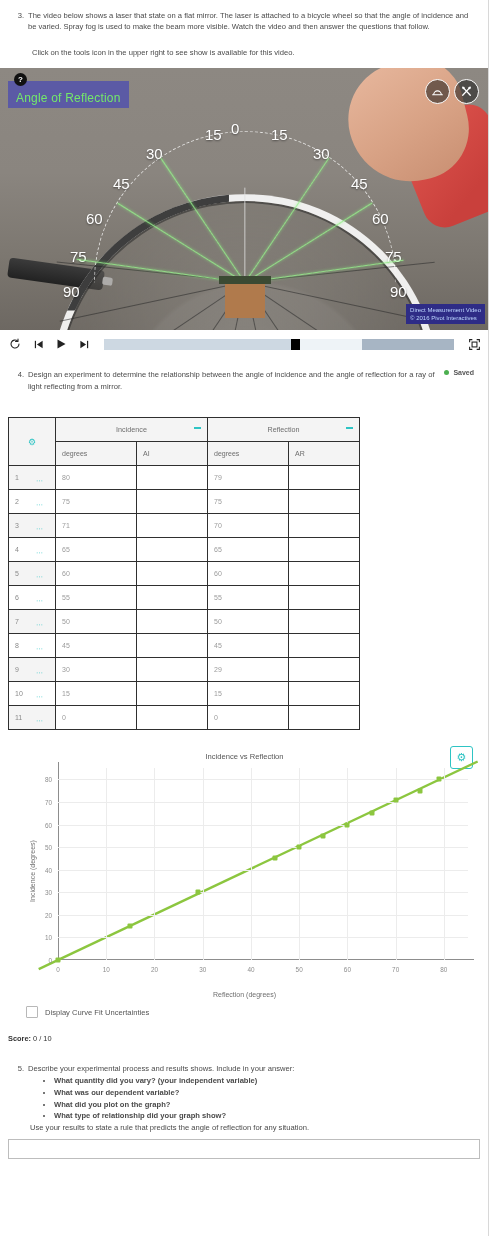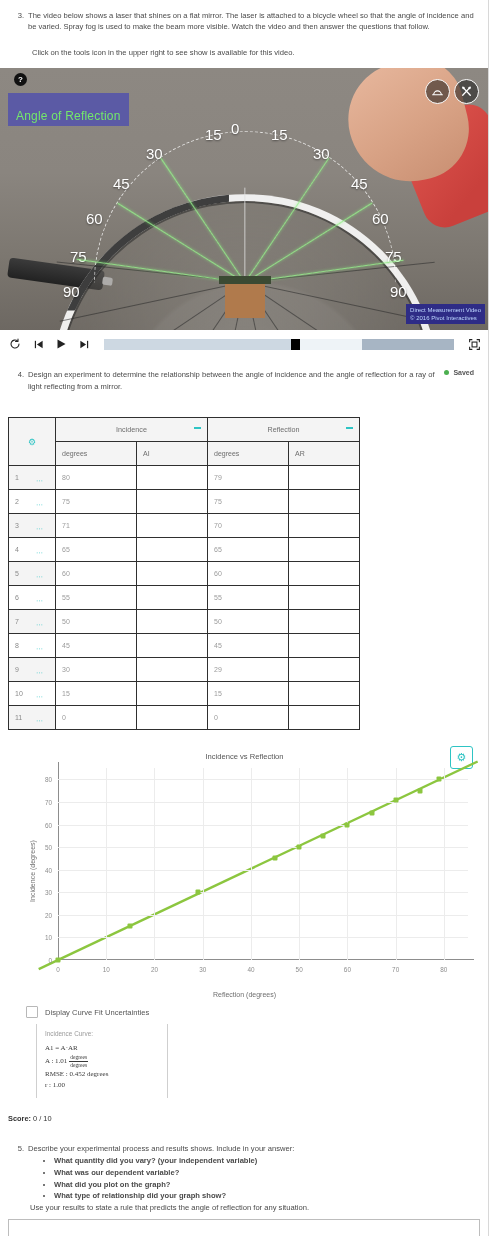--- a/index.html
+++ b/index.html
@@ -71,21 +71,21 @@
   }
   .sleeve{
     position:absolute;right:-16px;top:44px;width:96px;height:108px;border-radius:22px;
     background:linear-gradient(150deg,#e0564f 0%, #c9403c 70%);transform:rotate(-22deg);
   }
   .laserbody{position:absolute;left:8px;top:196px;width:96px;height:20px;border-radius:4px;background:linear-gradient(180deg,#3b3b3b,#222);transform:rotate(8deg);}
   .laserbody:after{content:"";position:absolute;right:-9px;top:6px;width:10px;height:8px;background:#c9c9c9;border-radius:2px;}
 
   .title-badge{
     position:absolute;left:8px;top:13px;background:#5b5aa5;color:#74e86a;
-    font-size:12px;padding:16px 8px 3px 8px;letter-spacing:.2px;white-space:nowrap;margin-top:12px;
+    font-size:12px;padding:10px 8px 3px 8px;letter-spacing:.2px;white-space:nowrap;
   }
   .info-dot{
     position:absolute;left:14px;top:5px;width:13px;height:13px;border-radius:50%;background:#111;
     color:#fff;font-size:8px;line-height:13px;text-align:center;font-weight:bold;z-index:3;
   }
   .vtool{
     position:absolute;top:11px;width:23px;height:23px;border-radius:50%;
     border:1.6px solid #fff;background:rgba(25,25,25,.55);
     display:flex;align-items:center;justify-content:center;
   }
@@ -159,21 +159,21 @@
 </style>
 </head>
 <body>
 
 <div class="page">
 
   <div class="spacer10"></div>
   <div class="qblock">
     <div class="qrow">
       <div class="qnum">3.</div>
-      <div class="qtext">The video below shows a laser that shines on a flat mirror. The laser is attached to a bicycle wheel so that the angle of incidence and be varied. Spray fog is used to make the beam more visible. Watch the video and then answer the questions that follow.</div>
+      <div class="qtext">The video below shows a laser that state on a flat mirror. The laser is attached to a bicycle wheel so that the angle of incidence and be varied. Spray fog is used to make the beam more visible. Watch the video and then answer the questions that follow.</div>
     </div>
     <div class="spacer14"></div>
     <div class="qsub">Click on the tools icon in the upper right to see show is available for this video.</div>
   </div>
 
   <div class="player">
     <div class="vid">
       <div class="laserbody"></div>
       <div class="rim"></div>
       <div class="rim-dark"></div>
@@ -487,33 +487,20 @@
         <div class="pt" style="left: 72.3529px; top: 158.118px; background: rgb(140, 198, 63);"></div>
         <div class="pt" style="left: 0px; top: 192px; background: rgb(140, 198, 63);"></div>
       </div>
   </div>
 
   <div class="fitzone">
     <div class="chk-row">
       <span class="chkbox"></span>
       <span class="chk-lbl">Display Curve Fit Uncertainties</span>
     </div>
-    <div class="fitbox">
-      <div class="fit-cap">Incidence Curve:</div>
-      <div class="fit-eq">A1 = A·AR</div>
-      <div class="fit-eq">
-        <span>A : 1.01</span>
-        <span class="frac">
-          <span class="num">degrees</span>
-          <span class="den">degrees</span>
-        </span>
-      </div>
-      <div class="fit-eq">RMSE : 0.452 degrees</div>
-      <div class="fit-eq">r : 1.00</div>
-    </div>
   </div>
 
   <div class="score-row">
     <span>Score:</span>
     <span class="val">0 / 10</span>
   </div>
 
   <div class="qblock" style="margin-top:20px;">
     <div class="qrow">
       <div class="qnum">5.</div>

